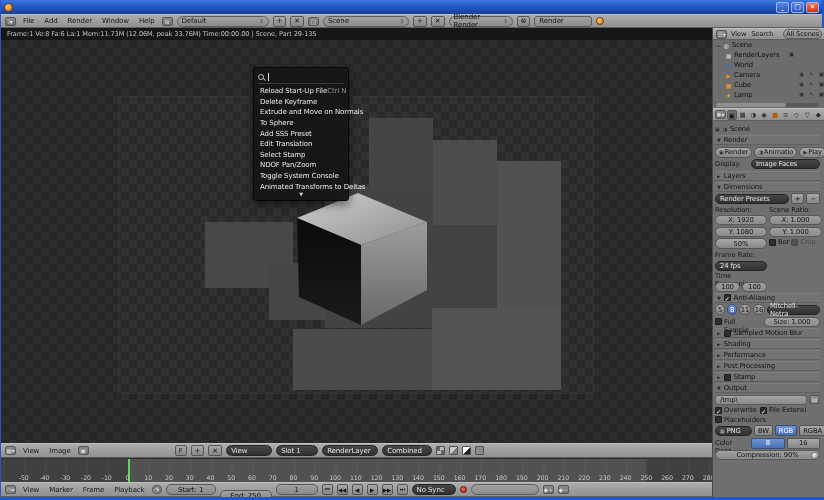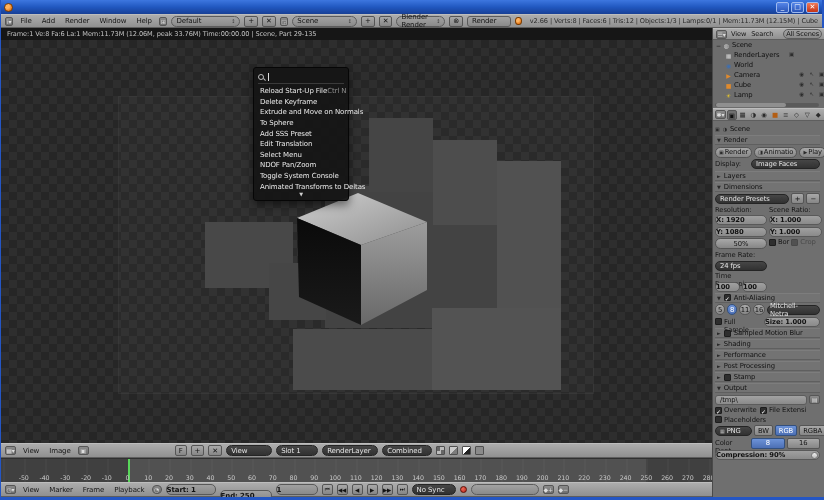--- a/index.html
+++ b/index.html
@@ -94,21 +94,21 @@
   .pbody { position:absolute; left:0; top:13px; width:109px; height:376px; padding:2px 2px 0 2px; font-size:6.8px; }
   .crumb { display:flex; align-items:center; gap:3px; height:11px; color:#111; }
   .sect { display:flex; align-items:center; gap:3px; height:10px; border-top:1px solid #7d7d7d;
     border-bottom:1px solid #5f5f5f; background:#737373; color:#121212; padding:0 2px; margin:1px 0; }
   .tri { font-size:5px; color:#2a2a2a; }
   .row { display:flex; align-items:center; gap:2px; margin:1.5px 0; }
   .grid2 { display:grid; grid-template-columns:52px 53px; gap:2px; }
   .col { display:flex; flex-direction:column; gap:1.5px; }
   .lbl { color:#161616; height:8px; }
   .nf { background:linear-gradient(180deg,#a0a0a0,#8a8a8a); border:1px solid #595959; border-radius:5px;
-    height:10px; display:flex; align-items:center; color:#121212; position:relative;font-weight:bold; }
+    height:10px; display:flex; align-items:center; justify-content:center; color:#121212; position:relative; }
   .slider { position:relative; overflow:hidden; }
   .slider .knob { position:absolute; right:1px; top:1px; width:7px; height:7px; border-radius:50%;
     background:linear-gradient(180deg,#efefef,#bdbdbd); border:1px solid #777; }
   .dim { opacity:0.45; }
 
   
   .imghdr { position:absolute; left:0; top:443px; width:711px; height:15px; }
   .chanico { width:9px; height:9px; border:1px solid #4f4f4f; border-radius:1px; display:inline-block; }
   .ch1 { background:conic-gradient(#bbb 0 25%,#666 0 50%,#bbb 0 75%,#666 0); }
   .ch2 { background:linear-gradient(135deg,#c9c9c9 50%,#7c7c7c 50%); }
@@ -168,21 +168,20 @@
     <span class="btn sq">✕</span>
     <span class="lfield" style="width:64px;">
       <span>Blender Render</span>
         <span style="margin-left:auto" class="dd-arrow">↕</span>
     </span>
     <span class="btn sq">⊗</span>
     <span class="lfield" style="width:58px; border-radius:3px;">
       <span>Render</span>
     </span>
     <span class="blender-logo" style="width:8px;height:8px;"></span>
-    <span class="topstats">v2.66 | Verts:8 | Faces:6 | Tris:12 | Objects:1/3 | Lamps:0/1 | Mem:11.73M (12.15M) | Cube</span>
   </div>
 
   <div class="statsbar">
     <span class="nowrap">Frame:1 Ve:8 Fa:6 La:1 Mem:11.73M (12.06M, peak 33.76M) Time:00:00.00 | Scene, Part 29-135</span>
   </div>
 
   <div class="viewport">
     <div class="imgbounds"></div>
     <div class="tile" style="left:324px; top:146px; width:172px; height:142px; background:#434343;"></div>
     <div class="tile" style="left:368px; top:78px;  width:64px;  height:74px;  background:#454545;"></div>
@@ -231,21 +230,21 @@
     <div class="popup-item">
         <span>To Sphere</span>
       </div>
     <div class="popup-item">
         <span>Add SSS Preset</span>
       </div>
     <div class="popup-item">
         <span>Edit Translation</span>
       </div>
     <div class="popup-item">
-        <span>Select Menu</span>
+        <span>Select Stamp</span>
       </div>
     <div class="popup-item">
         <span>NDOF Pan/Zoom</span>
       </div>
     <div class="popup-item">
         <span>Toggle System Console</span>
       </div>
     <div class="popup-item">
         <span>Animated Transforms to Deltas</span>
       </div>

